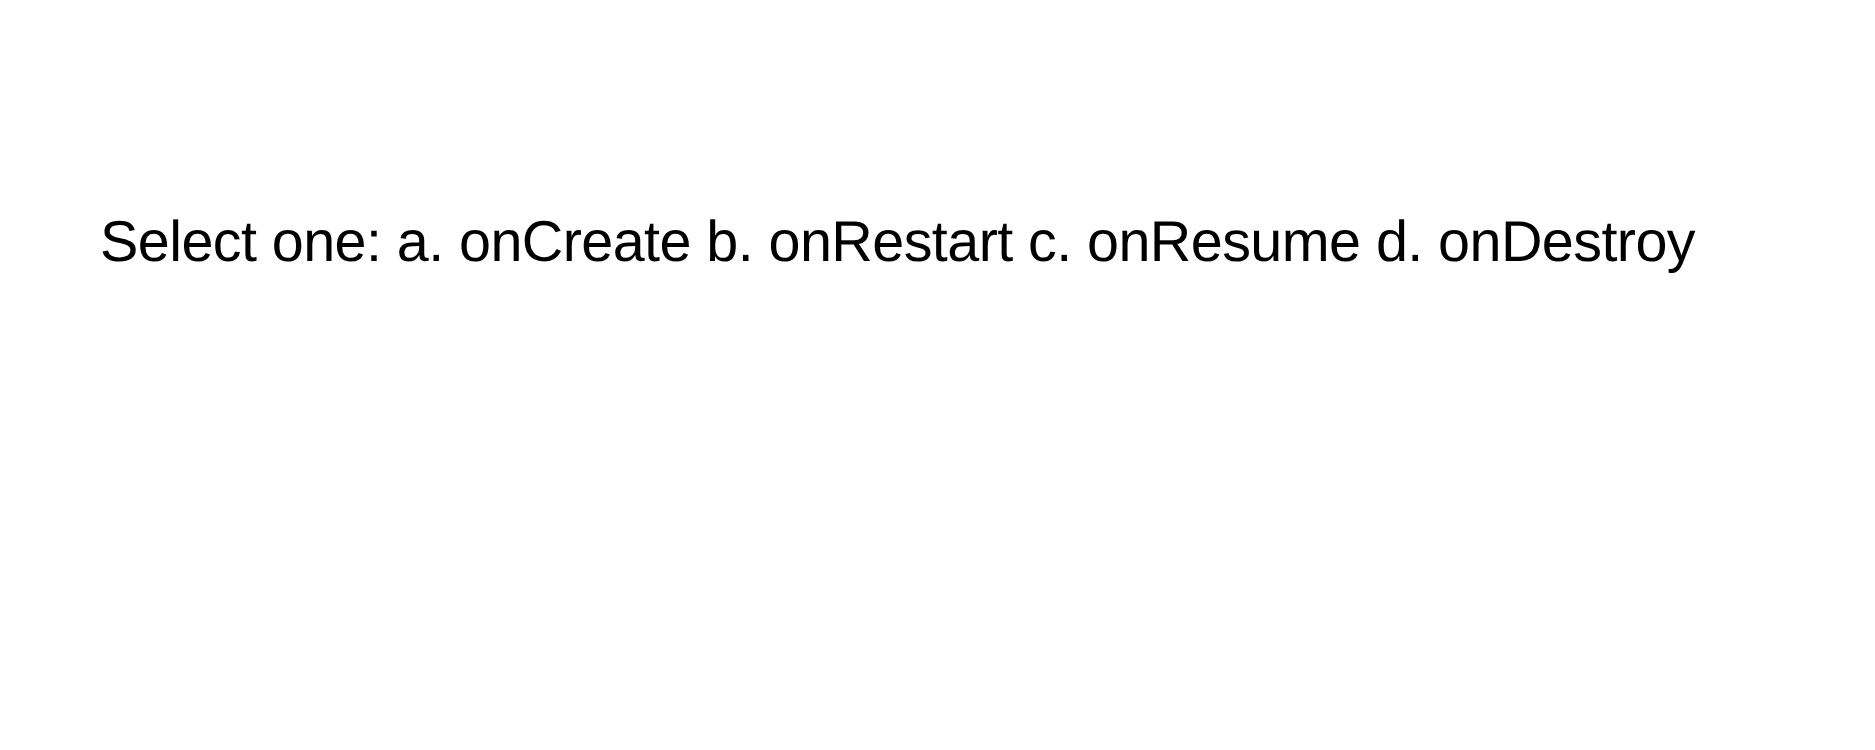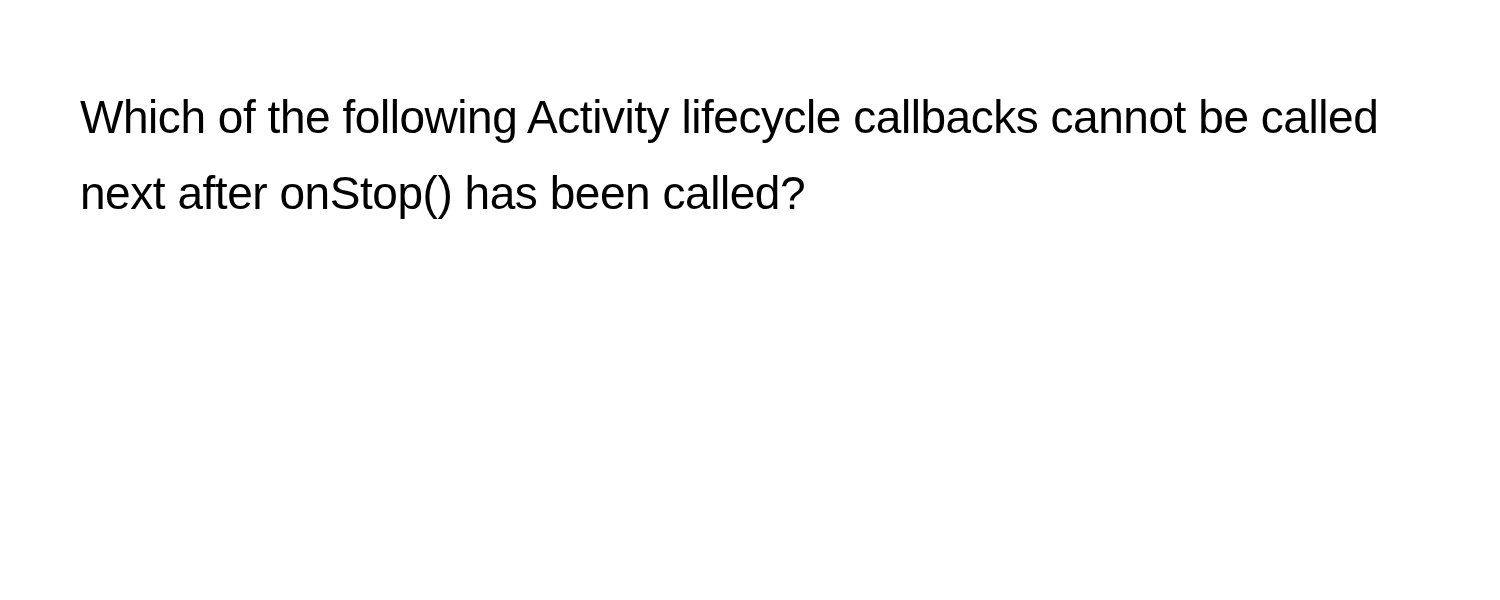--- a/index.html
+++ b/index.html
@@ -19,15 +19,15 @@
       line-height: 1.65;
       color: #000000;
       font-weight: 400;
       letter-spacing: -0.01em;
     }
   </style>
 </head>
 <body>
 
 <div class="question-text">
-  <span>Which of the following Activity lifecycle callbacks cannot be called next after onStop() has been called?</span>
   <br>
+  <span>Select one: a. onCreate b. onRestart c. onResume d. onDestroy</span>
 </div>
 
 </body></html>

